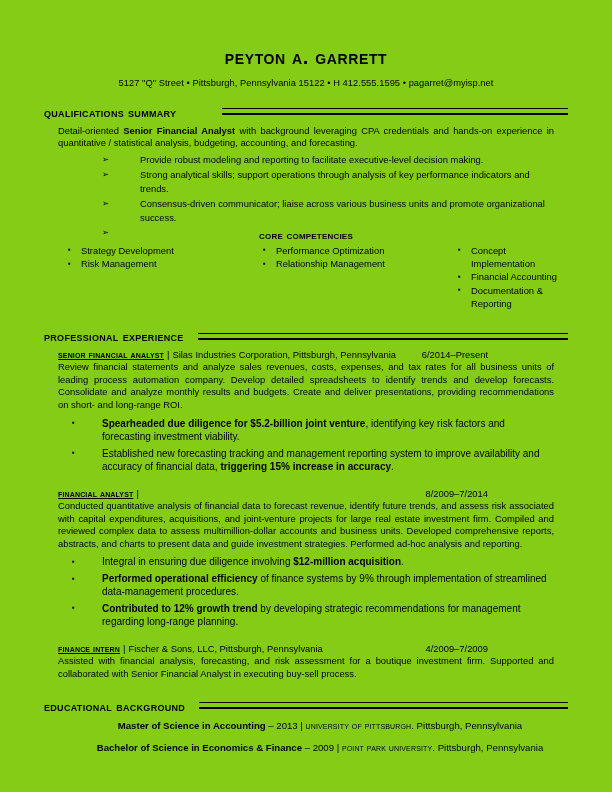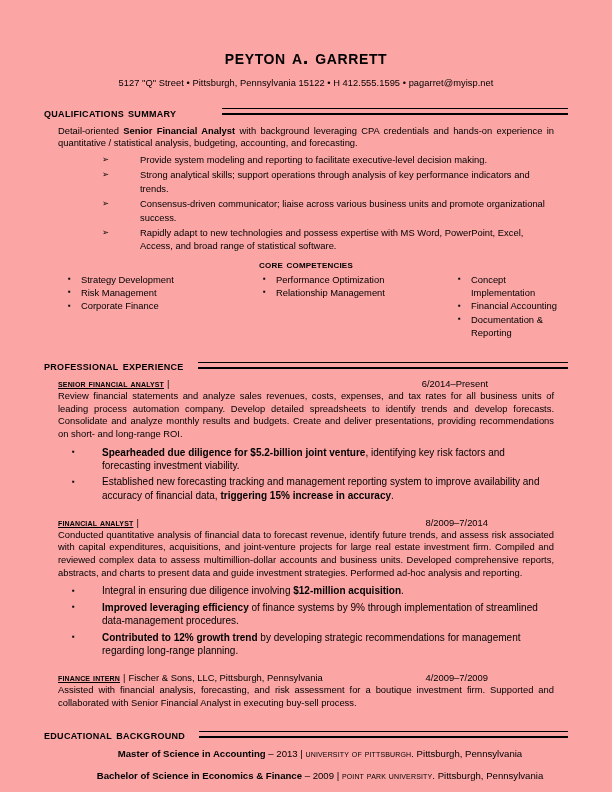--- a/index.html
+++ b/index.html
@@ -13,21 +13,21 @@
     font-family: "Liberation Sans", sans-serif;
     color: #000000;
     -webkit-font-smoothing: none;
   }
   .page {
     position: relative;
     width: 612px;
     height: 792px;
     box-sizing: border-box;
     padding: 46px 44px 20px 44px;
-    background: #fca5a5;
+    background: #84cc16;
   }
 
   
   .name {
     text-align: center;
     font-size: 20.5px;
     font-weight: bold;
     letter-spacing: 0.6px;
     font-variant: small-caps;
     text-transform: lowercase;
@@ -203,32 +203,31 @@
   <div class="contact">5127 "Q" Street • Pittsburgh, Pennsylvania 15122 • H 412.555.1595 • pagarret@myisp.net</div>
 
   <div class="section-head sec-qual">
     <span class="label">Qualifications Summary</span>
     <span class="rule"></span>
   </div>
 
   <p class="body-text summary"><span>Detail-oriented </span><b class="inline">Senior Financial Analyst</b><span> with background leveraging CPA credentials and hands-on experience in quantitative / statistical analysis, budgeting, accounting, and forecasting.</span></p>
 
   <ul class="arrow-list">
-    <li><span class="arrow">➢</span><span class="txt">Provide system modeling and reporting to facilitate executive-level decision making.</span></li>
+    <li><span class="arrow">➢</span><span class="txt">Provide robust modeling and reporting to facilitate executive-level decision making.</span></li>
     <li><span class="arrow">➢</span><span class="txt">Strong analytical skills; support operations through analysis of key performance indicators and trends.</span></li>
     <li><span class="arrow">➢</span><span class="txt">Consensus-driven communicator; liaise across various business units and promote organizational success.</span></li>
-    <li><span class="arrow">➢</span><span class="txt">Rapidly adapt to new technologies and possess expertise with MS Word, PowerPoint, Excel, Access, and broad range of statistical software.</span></li>
+    <li><span class="arrow">➢</span></li>
   </ul>
 
   <div class="cc-head">Core Competencies</div>
   <div class="cc-grid">
     <div class="cc-col">
       <div class="cc-item">Strategy Development</div>
       <div class="cc-item">Risk Management</div>
-      <div class="cc-item">Corporate Finance</div>
     </div>
     <div class="cc-col">
       <div class="cc-item">Performance Optimization</div>
       <div class="cc-item">Relationship Management</div>
     </div>
     <div class="cc-col">
       <div class="cc-item">Concept Implementation</div>
       <div class="cc-item">Financial Accounting</div>
       <div class="cc-item">Documentation &amp; Reporting</div>
     </div>
@@ -236,39 +235,40 @@
 
   <div class="section-head sec-exp">
     <span class="label">Professional Experience</span>
     <span class="rule"></span>
   </div>
 
   <div class="job">
     <div class="job-head">
       <span class="job-title">Senior Financial Analyst</span>
       <span class="job-sep">|</span>
+      <span class="job-company">Silas Industries Corporation, Pittsburgh, Pennsylvania</span>
       <span class="job-dates">6/2014–Present</span>
     </div>
     <p class="body-text">Review financial statements and analyze sales revenues, costs, expenses, and tax rates for all business units of leading process automation company. Develop detailed spreadsheets to identify trends and develop forecasts. Consolidate and analyze monthly results and budgets. Create and deliver presentations, providing recommendations on short- and long-range ROI.</p>
     <ul class="dot-list">
       <li><b>Spearheaded due diligence for $5.2-billion joint venture</b><span>, identifying key risk factors and forecasting investment viability.</span></li>
       <li><span>Established new forecasting tracking and management reporting system to improve availability and accuracy of financial data, </span><b>triggering 15% increase in accuracy</b><span>.</span></li>
     </ul>
   </div>
 
   <div class="job">
     <div class="job-head">
       <span class="job-title">Financial Analyst</span>
       <span class="job-sep">|</span>
       <span class="job-dates">8/2009–7/2014</span>
     </div>
     <p class="body-text">Conducted quantitative analysis of financial data to forecast revenue, identify future trends, and assess risk associated with capital expenditures, acquisitions, and joint-venture projects for large real estate investment firm. Compiled and reviewed complex data to assess multimillion-dollar accounts and business units. Developed comprehensive reports, abstracts, and charts to present data and guide investment strategies. Performed ad-hoc analysis and reporting.</p>
     <ul class="dot-list">
       <li><span>Integral in ensuring due diligence involving </span><b>$12-million acquisition</b><span>.</span></li>
-      <li><b>Improved leveraging efficiency</b><span> of finance systems by 9% through implementation of streamlined data-management procedures.</span></li>
+      <li><b>Performed operational efficiency</b><span> of finance systems by 9% through implementation of streamlined data-management procedures.</span></li>
       <li><b>Contributed to 12% growth trend</b><span> by developing strategic recommendations for management regarding long-range planning.</span></li>
     </ul>
   </div>
 
   <div class="job">
     <div class="job-head">
       <span class="job-title">Finance Intern</span>
       <span class="job-sep">|</span>
       <span class="job-company">Fischer &amp; Sons, LLC, Pittsburgh, Pennsylvania</span>
       <span class="job-dates">4/2009–7/2009</span>

